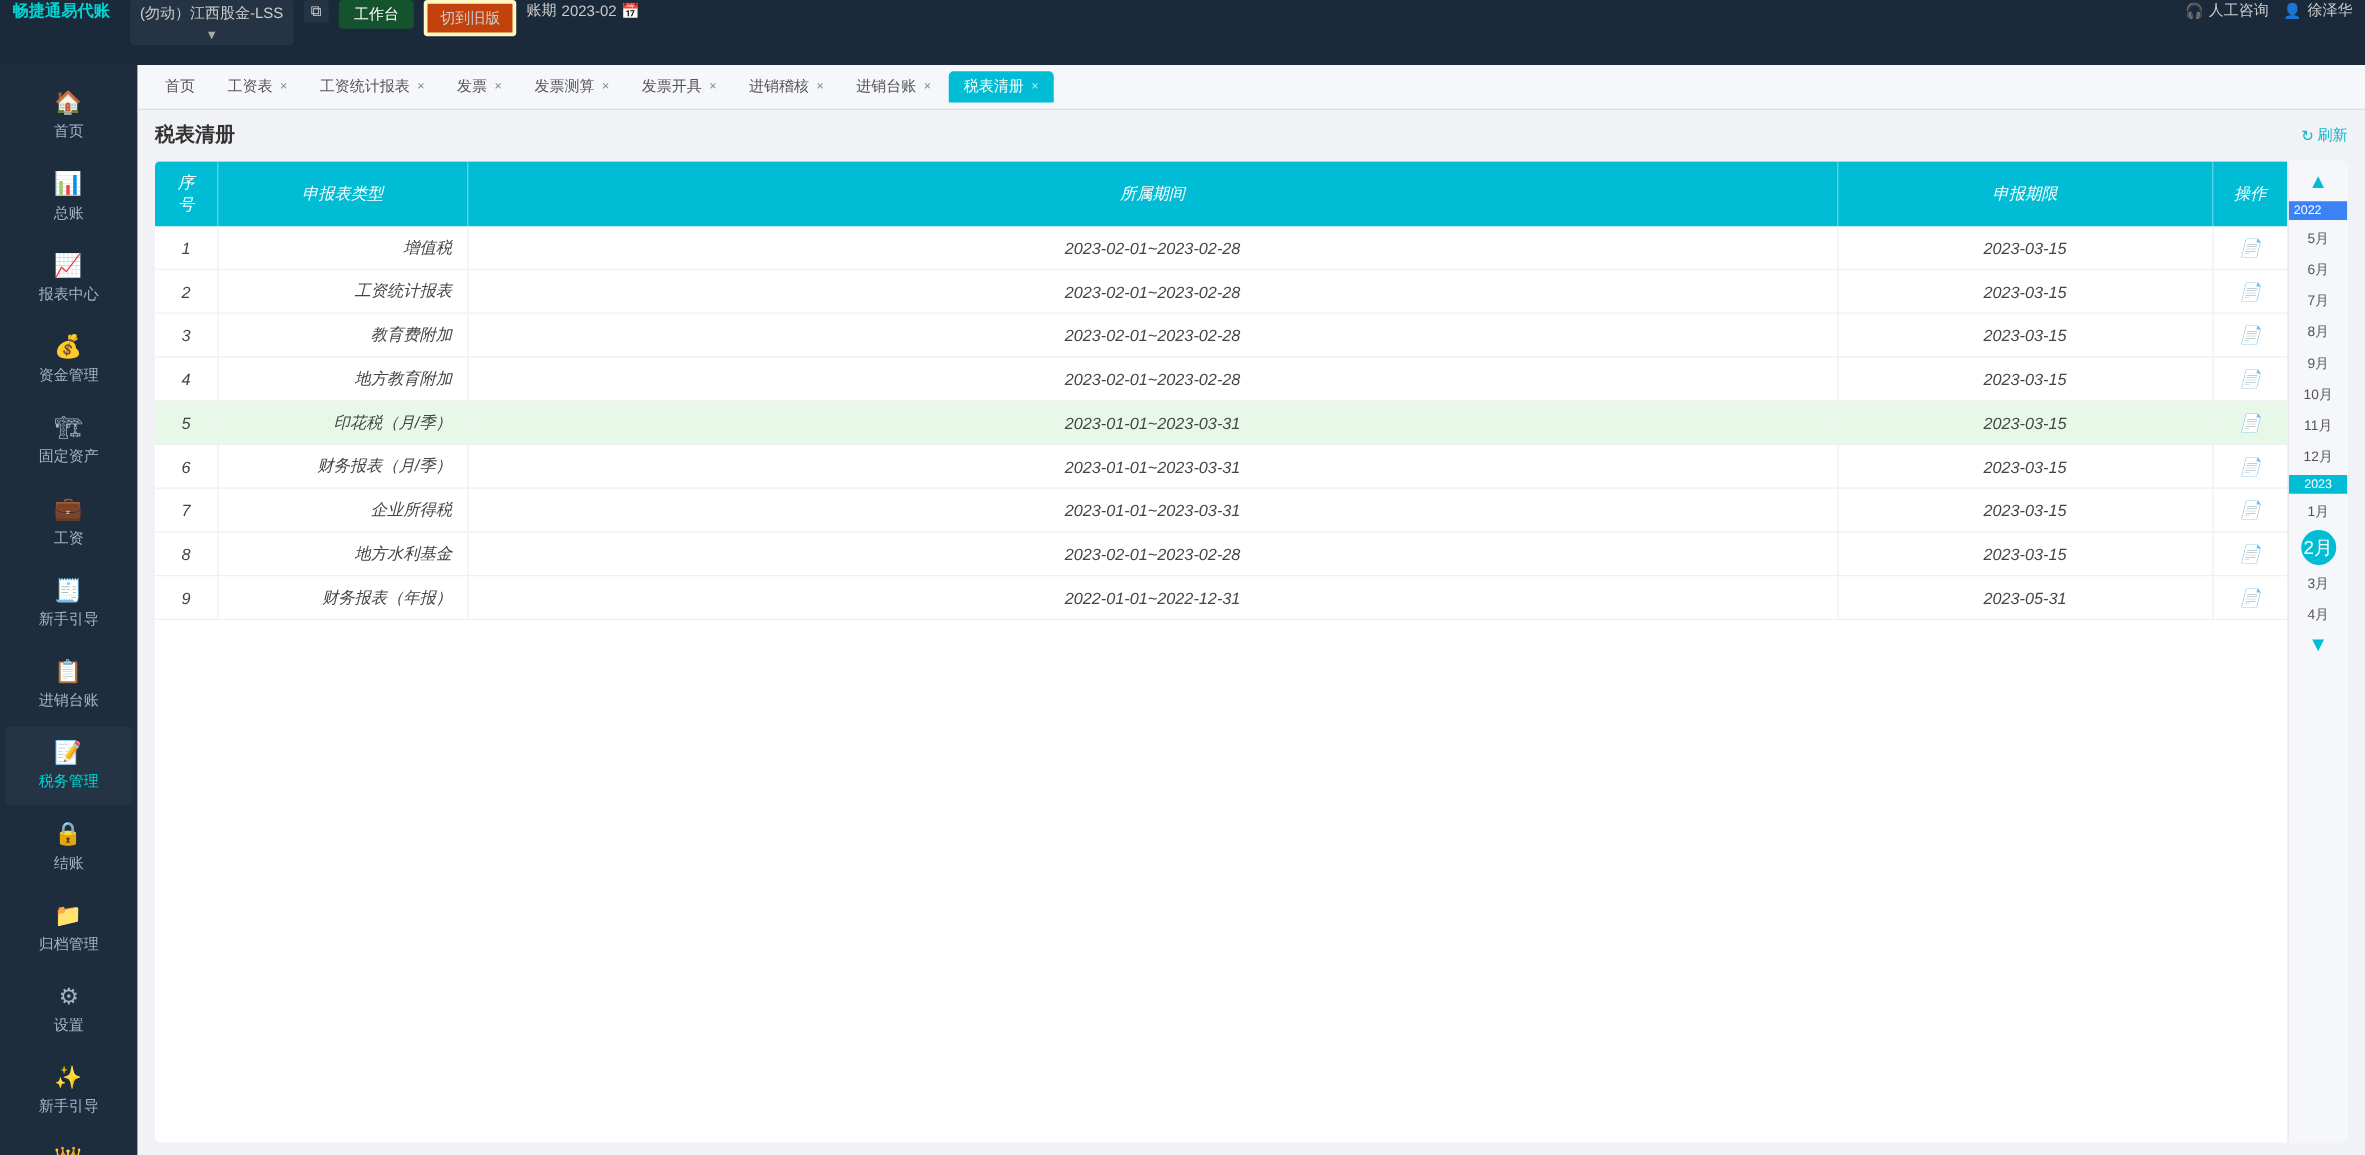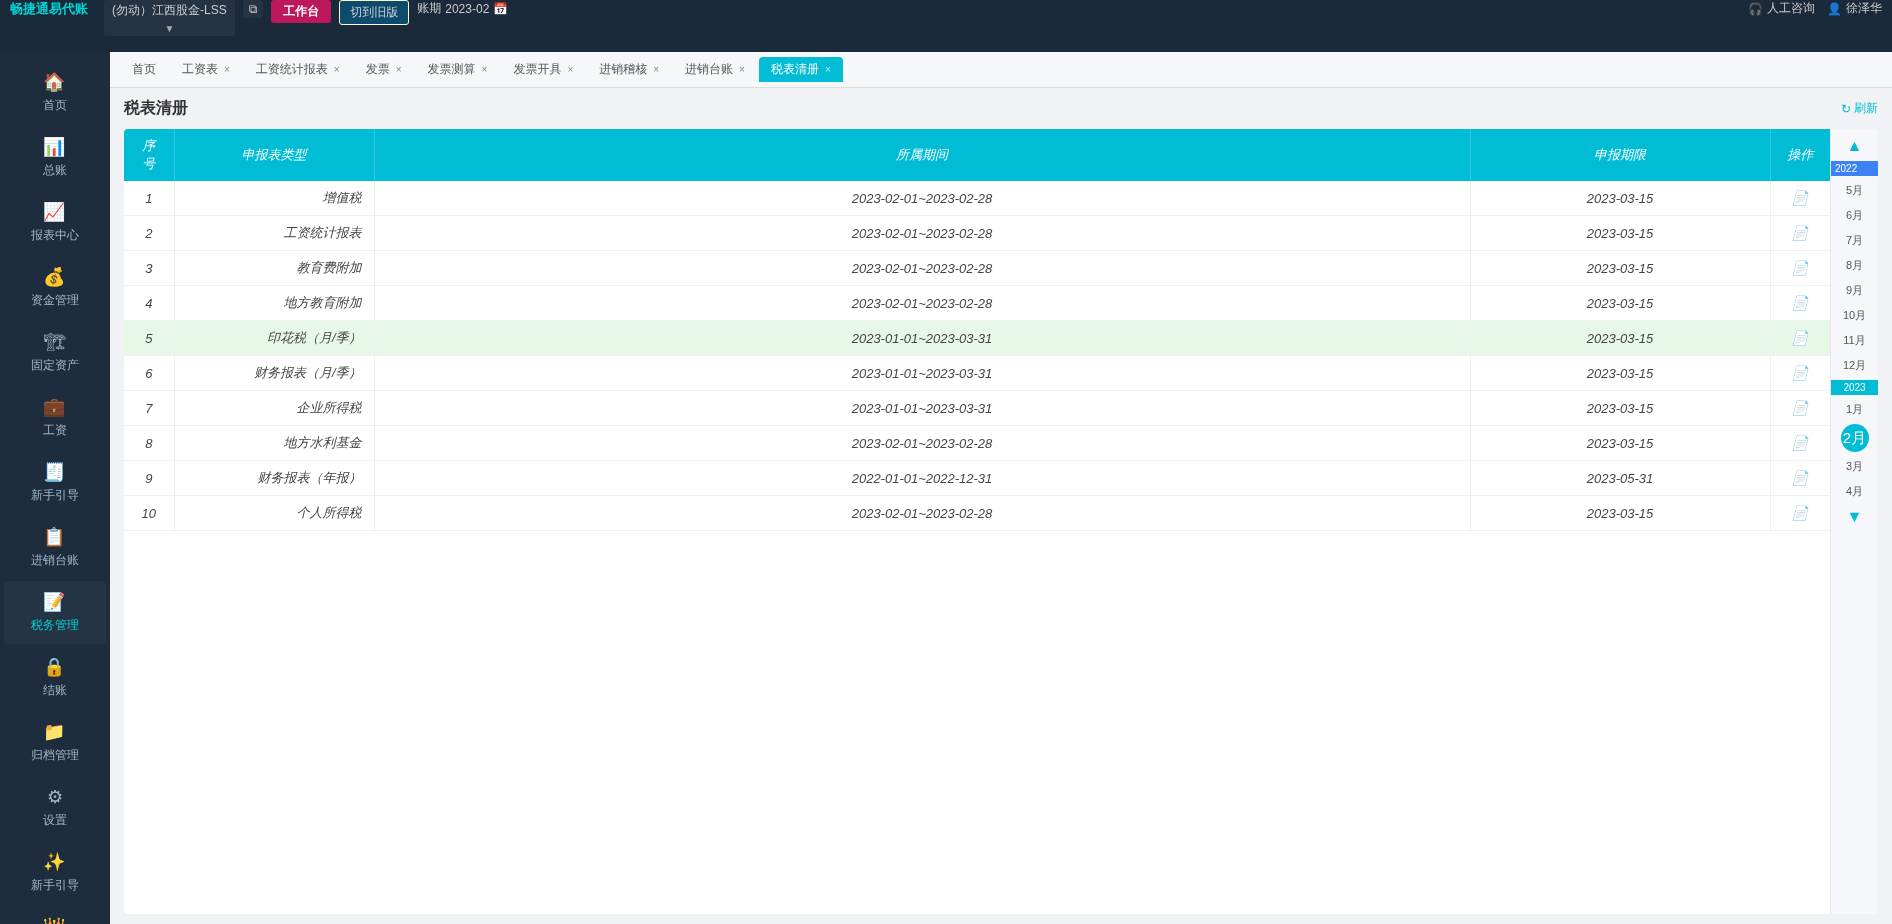--- a/index.html
+++ b/index.html
@@ -5,22 +5,22 @@
     * { box-sizing: border-box; margin: 0; padding: 0; }
     body { font-family: 'Microsoft YaHei', '微软雅黑', sans-serif; font-size: 13px; background: #f0f2f5; display: flex; flex-direction: column; height: 924px; overflow: hidden; }
 
     
     .top-bar { height: 52px; background: #1a2a3a; display: flex; align-items: flex-start; padding: 0 10px; gap: 8px; flex-shrink: 0; }
     .top-bar-logo { color: #00d4d4; font-size: 13px; font-weight: bold; margin-right: 8px; }
     .top-bar-company { background: #243444; color: #ccc; font-size: 12px; padding: 2px 8px; border-radius: 3px; display: flex; align-items: center; gap: 4px; cursor: pointer; flex-direction: column; }
     .top-bar-company .chevron { color: #aaa; font-size: 10px; }
     .top-bar-icons { display: flex; align-items: center; gap: 6px; }
     .top-bar-icon-btn { background: #243444; border: none; color: #ccc; padding: 2px 6px; border-radius: 3px; cursor: pointer; font-size: 12px; }
-    .top-bar-btn { background: #be185d; border: none; color: white; padding: 3px 12px; border-radius: 3px; cursor: pointer; font-size: 12px; font-weight: bold; }
-    .top-bar-btn2 { background: #0c4a6e; border: 1px solid #fef9c3; color: #ccc; padding: 3px 10px; border-radius: 3px; cursor: pointer; font-size: 12px; font-family: Liberation Serif, serif; }
+    .top-bar-btn { background: #14532d; border: none; color: white; padding: 3px 12px; border-radius: 3px; cursor: pointer; font-size: 12px; }
+    .top-bar-btn2 { background: #c2410c; border: 3px solid #fef9c3; color: #ccc; padding: 3px 10px; border-radius: 3px; cursor: pointer; font-size: 12px; font-family: Liberation Serif, serif; }
     .top-bar-period { color: #ccc; font-size: 12px; display: flex; align-items: center; gap: 4px; }
     .top-bar-right { margin-left: auto; display: flex; align-items: center; gap: 12px; }
     .top-bar-right-item { color: #ccc; font-size: 12px; display: flex; align-items: center; gap: 4px; cursor: pointer; }
 
     
     .main-layout { display: flex; flex: 1; overflow: hidden; }
 
     
     .sidebar { width: 110px; background: #1e2d3d; display: flex; flex-direction: column; flex-shrink: 0; padding-top: 8px; }
     .sidebar-item { display: flex; flex-direction: column; align-items: center; padding: 10px 6px; cursor: pointer; color: #a0b4c8; font-size: 12px; gap: 4px; border-radius: 4px; margin: 1px 4px; }
@@ -286,27 +286,20 @@
     <td>地方水利基金</td>
     <td>2023-02-01~2023-02-28</td>
     <td>2023-03-15</td>
     <td><span class="action-icon">📄</span></td>
   </tr>
                 <tr>
     <td>9</td>
     <td>财务报表（年报）</td>
     <td>2022-01-01~2022-12-31</td>
     <td>2023-05-31</td>
-    <td><span class="action-icon">📄</span></td>
-  </tr>
-                <tr>
-    <td>10</td>
-    <td>个人所得税</td>
-    <td>2023-02-01~2023-02-28</td>
-    <td>2023-03-15</td>
     <td><span class="action-icon">📄</span></td>
   </tr>
               </tbody>
           </table>
         </div>
 
         <div class="right-panel">
           <div class="panel-nav-up">▲</div>
           <div style="background:#3b82f6;color:white;font-size:10px;padding:2px 4px;width:100%;margin:2px 0;">2022</div>
           <div class="month-item">5月</div>

